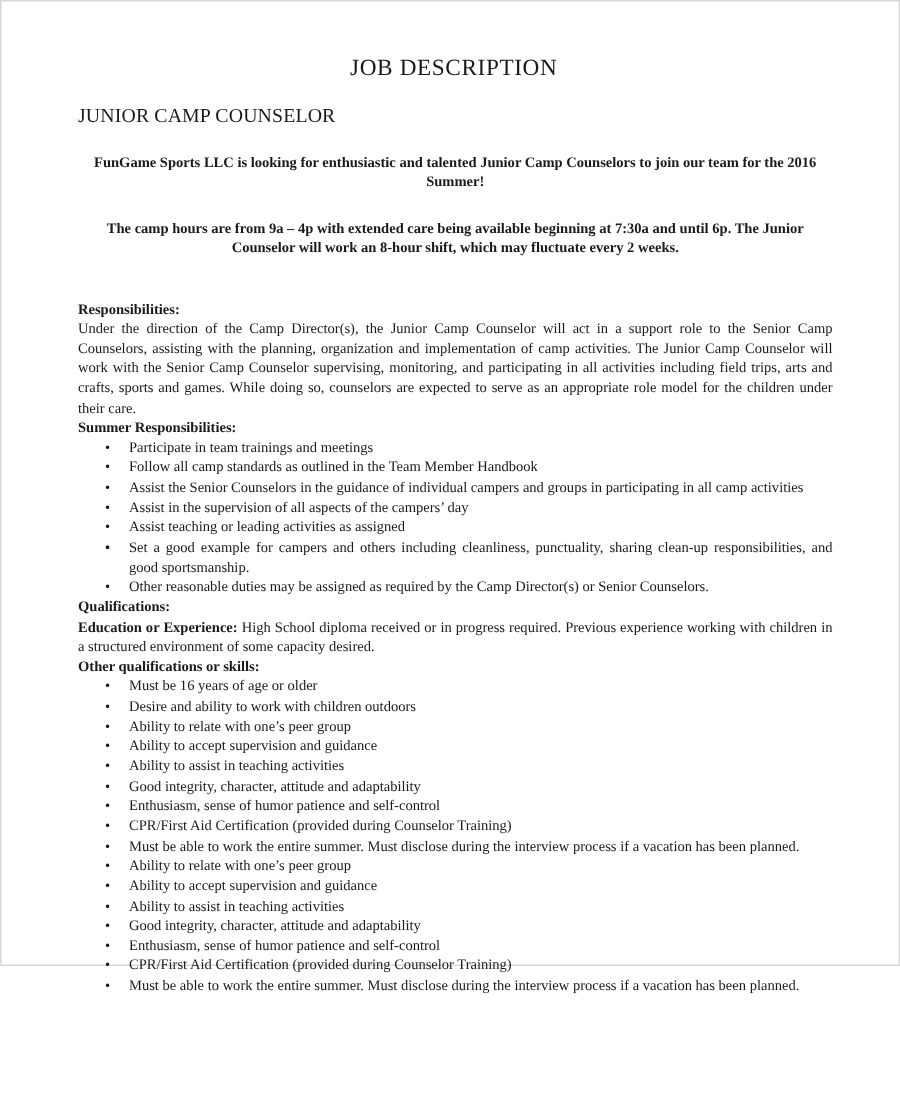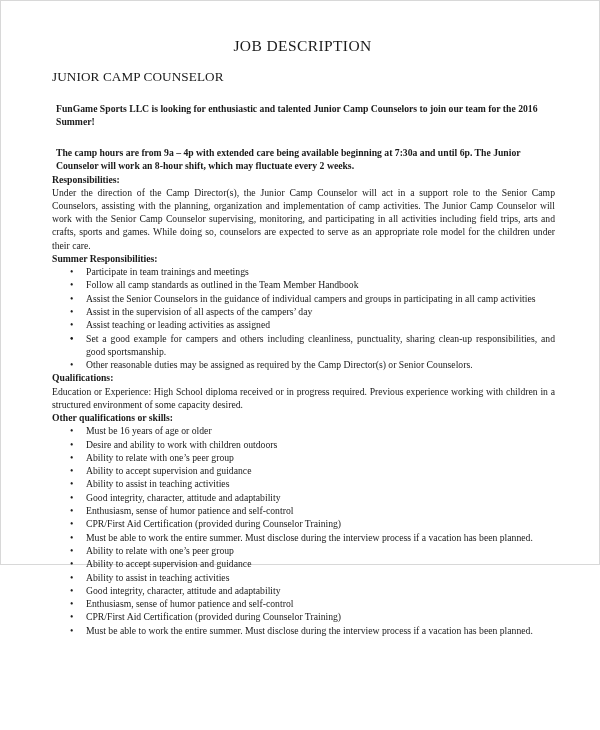--- a/index.html
+++ b/index.html
@@ -12,21 +12,21 @@
     width: 600px;
     height: 730px;
     overflow: hidden;
     font-family: "Liberation Serif", "DejaVu Serif", serif;
     color: #1a1a1a;
   }
   .page {
     position: relative;
     box-sizing: border-box;
     width: 600px;
-    height: 565px;
+    height: 644px;
     background: #ffffff;
     border: 1px solid #d8d8d8;
     padding: 0;
   }
   .sheet {
     box-sizing: border-box;
     padding: 28px 44px 0 51px;
   }
   .doc-title {
     text-align: center;
@@ -52,35 +52,36 @@
   }
   .meta-label {
     width: 133px;
     flex: 0 0 133px;
     letter-spacing: 0.1px;
   }
   .meta-value {
     flex: 1;
   }
   .center-bold {
+    text-align: center;
     font-weight: bold;
     font-size: 9.7px;
     line-height: 13.4px;
     margin: 0;
     padding: 0 4px;
   }
   .cb-1 { margin-top: 17px; }
   .cb-2 { margin-top: 17px; }
   .section-head {
     font-weight: bold;
     font-size: 9.7px;
     line-height: 13.2px;
     margin: 0;
   }
-  .sh-responsibilities { margin-top: 0; }
+  .sh-responsibilities { margin-top: 27px; }
   .body-par {
     font-size: 9.7px;
     line-height: 13.2px;
     text-align: justify;
     margin: 0;
   }
   ul.bullets {
     list-style: none;
     margin: 0;
     padding: 0;
@@ -100,21 +101,21 @@
     font-size: 9.7px;
     line-height: 13.3px;
   }
   .gap-list { margin-top: 11px; }
   .edu-line {
     font-size: 9.7px;
     line-height: 13.2px;
     text-align: justify;
     margin: 0;
   }
-  .edu-line b { font-weight: normal; }
+  .edu-line b { font-weight: bold; }
   .nowrap-strong { font-weight: bold; }
 </style>
 </head>
 <body>
 
 <div class="page">
   <div class="sheet">
 
     <h1 class="doc-title">JOB DESCRIPTION</h1>
 

